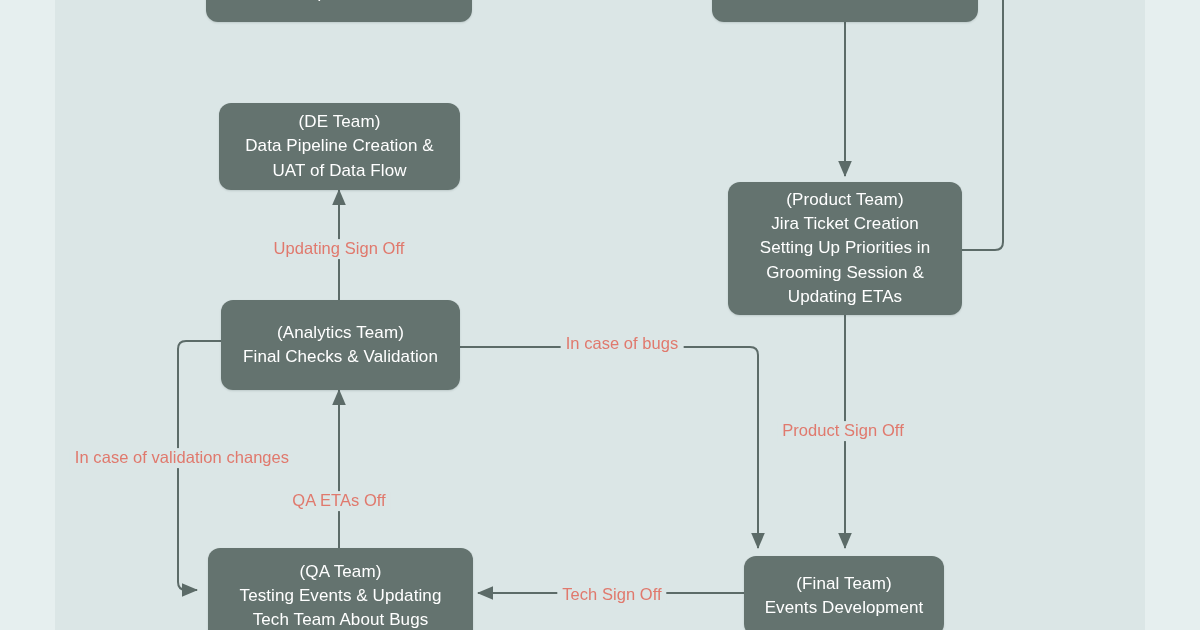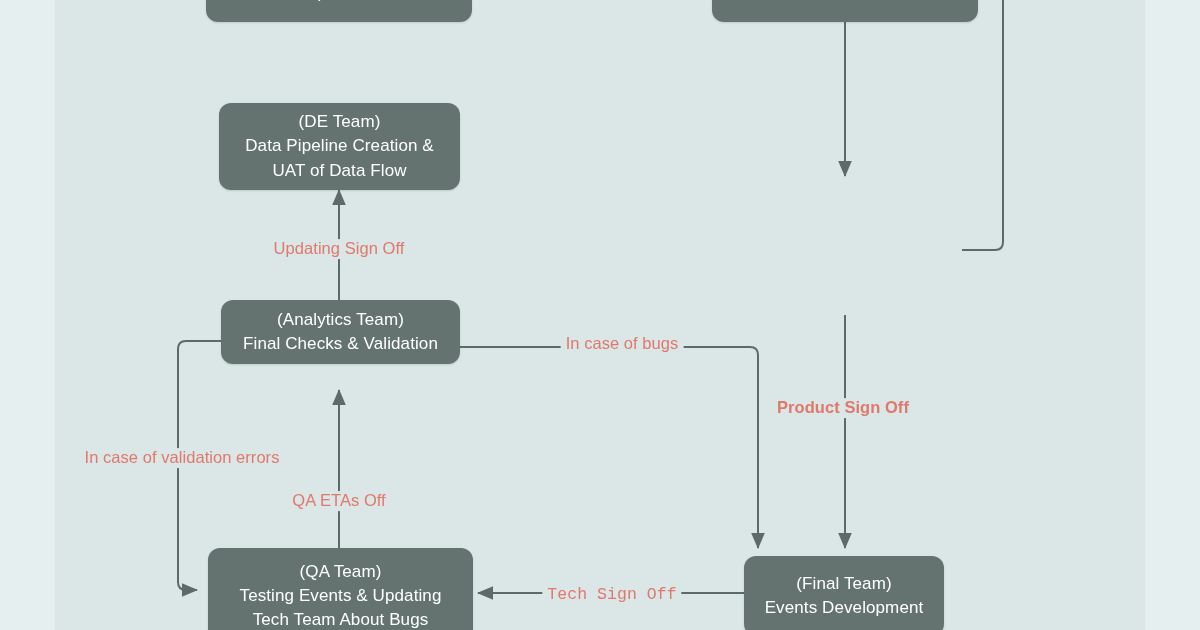--- a/index.html
+++ b/index.html
@@ -101,43 +101,50 @@
   <div class="node" style="left:712px; top:-36px; width:266px; height:58px;">
     <span>Creation</span>
   </div>
 
   <div class="node" style="left:219px; top:103px; width:241px; height:87px;">
     <span>(DE Team)
 Data Pipeline Creation &amp;
 UAT of Data Flow</span>
   </div>
 
-  <div class="node" style="left:221px; top:300px; width:239px; height:64px;">
+  <div class="node" style="left:221px; top:300px; width:239px; height:90px;">
     <span>(Analytics Team)
 Final Checks &amp; Validation</span>
   </div>
 
+  <div class="node" style="left:728px; top:182px; width:234px; height:133px;">
+    <span>(Product Team)
+Jira Ticket Creation
+Setting Up Priorities  in
+Grooming Session &amp;
+Updating ETAs</span>
+  </div>
 
   <div class="node" style="left:208px; top:548px; width:265px; height:96px;">
     <span>(QA Team)
 Testing Events &amp; Updating
 Tech Team About Bugs</span>
   </div>
 
   <div class="node" style="left:744px; top:556px; width:200px; height:80px;">
     <span>(Final Team)
 Events Development</span>
   </div>
 
   <div class="edge-label" style="left:339px; top:249px;">Updating Sign Off</div>
 
 
   <div class="edge-label" style="left:622px; top:344px;">In case of bugs</div>
 
-  <div class="edge-label" style="left:843px; top:408px;font-weight:bold;">Product Sign Off</div>
+  <div class="edge-label" style="left:843px; top:431px;">Product Sign Off</div>
 
-  <div class="edge-label" style="left:182px; top:458px;">In case of validation errors</div>
+  <div class="edge-label" style="left:182px; top:458px;">In case of validation changes</div>
 
   <div class="edge-label" style="left:339px; top:501px;">QA ETAs Off</div>
 
-  <div class="edge-label" style="left:612px; top:595px;font-family:Liberation Mono, monospace;">Tech Sign Off</div>
+  <div class="edge-label" style="left:612px; top:595px;">Tech Sign Off</div>
 
 </div>
 
 </body></html>

